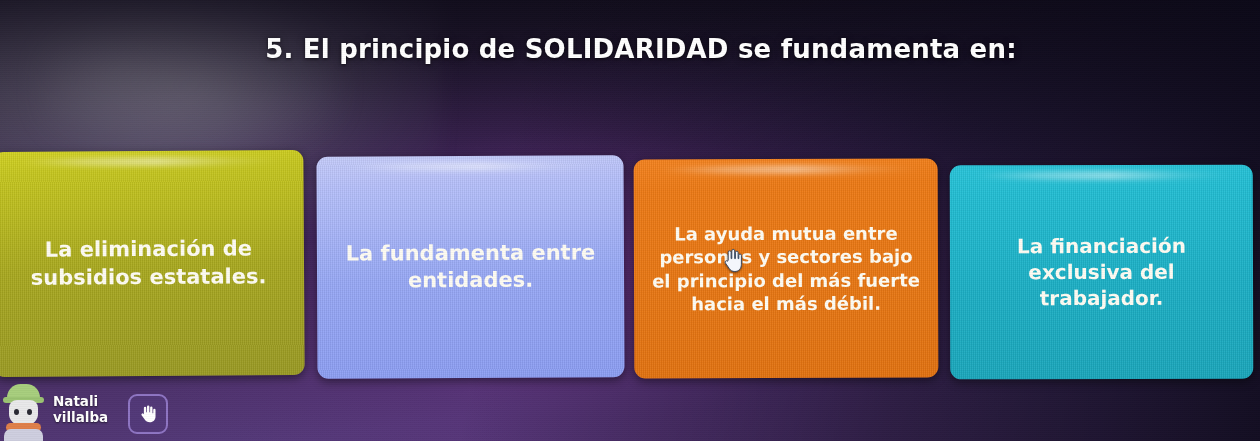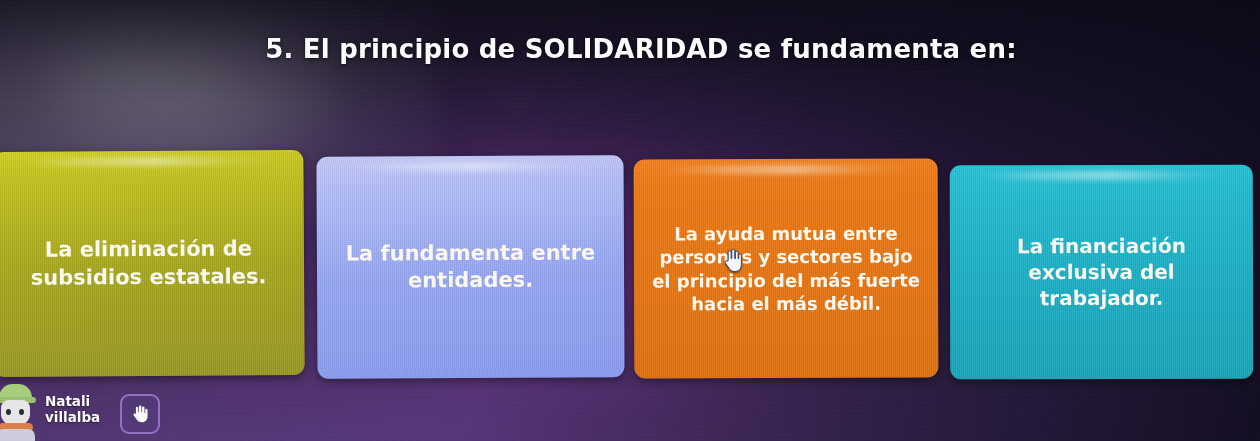--- a/index.html
+++ b/index.html
@@ -144,21 +144,21 @@
 
   
   .userbar {
     position: absolute;
     left: 0;
     bottom: 0;
     height: 62px;
     display: flex;
     align-items: center;
     gap: 9px;
-    padding-left: 0px;
+    padding-left: 8px;
     z-index: 7;
   }
   .avatar {
     position: relative;
     width: 42px;
     height: 56px;
     margin-left: -6px;
     flex: 0 0 auto;
   }
   .avatar .hat {

